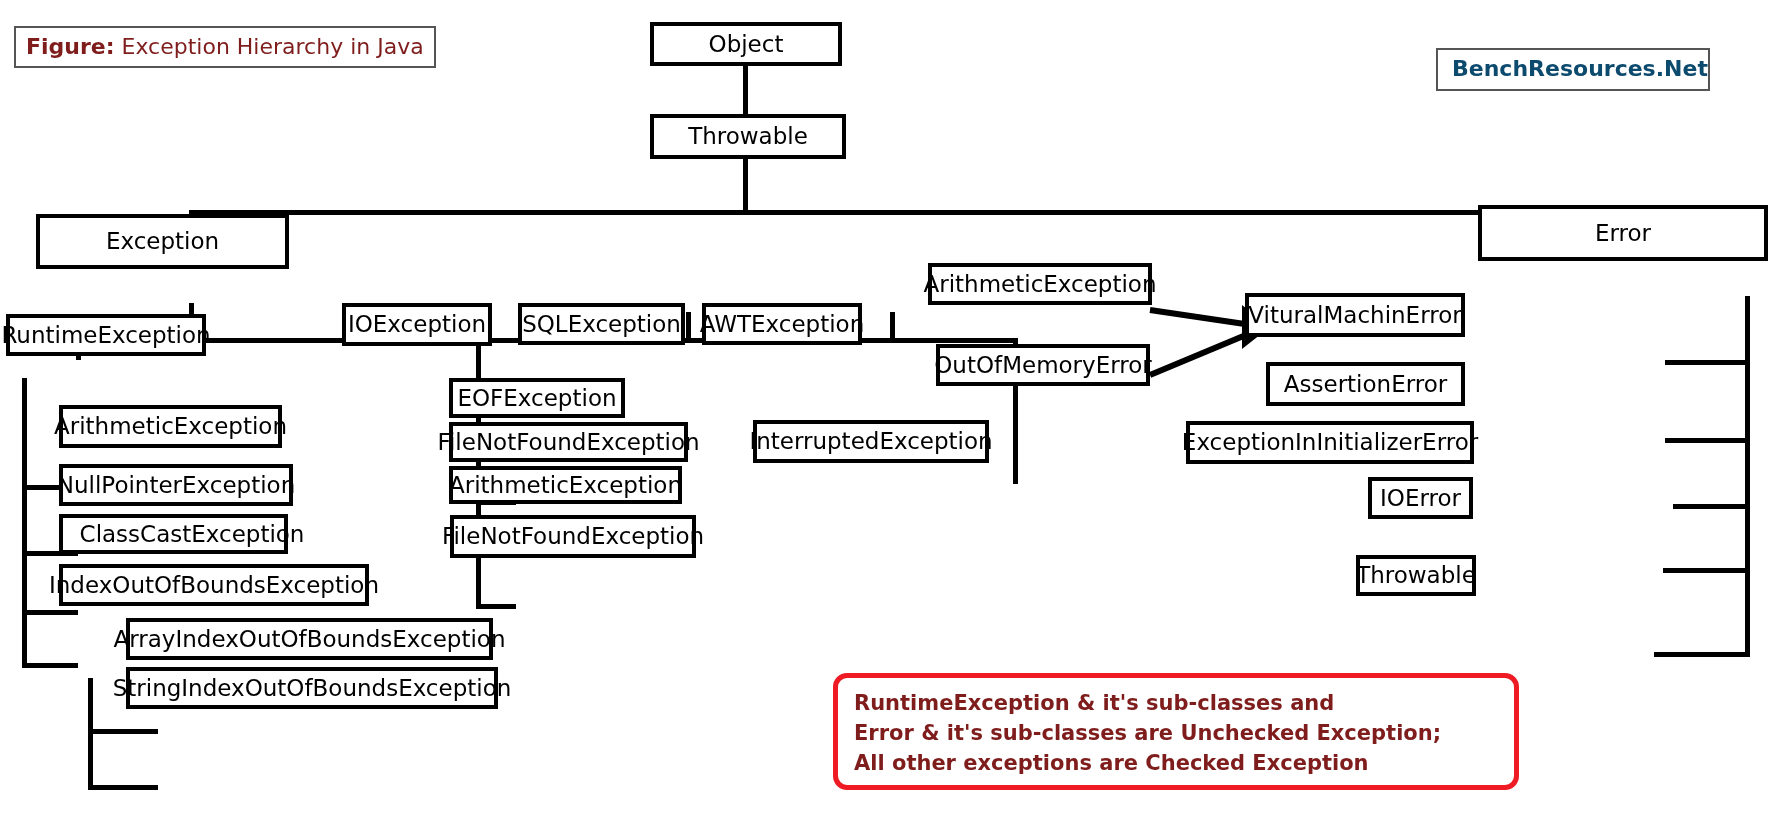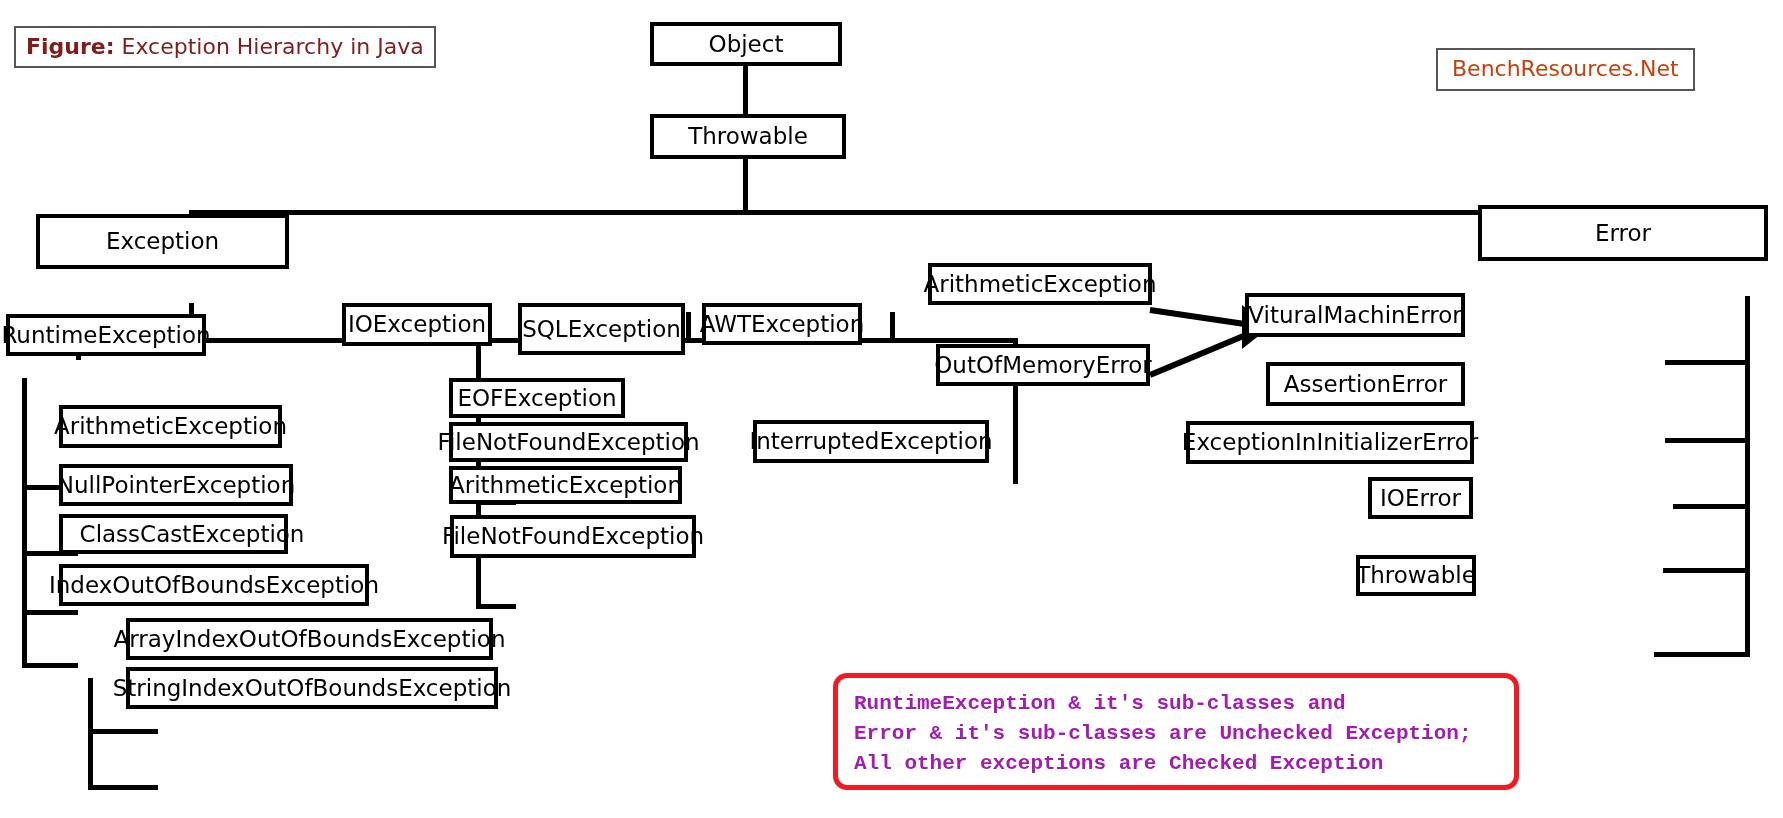--- a/index.html
+++ b/index.html
@@ -59,25 +59,26 @@
   #figure-title .lead {
     font-weight: bold;
   }
   #watermark {
     position: absolute;
     left: 1436px;
     top: 48px;
     box-sizing: border-box;
     border: 2px solid #555555;
     background: #ffffff;
-    padding: 6px 14px 8px 14px;
+    padding: 6px 0 8px 14px;
     font-size: 22px;
-    color: #c2410c;
+    color: #0c4a6e;
     white-space: nowrap;
     z-index: 8;
+    font-weight: bold;
   }
 
   
   #note {
     position: absolute;
     left: 833px;
     top: 673px;
     width: 686px;
     height: 117px;
     box-sizing: border-box;
@@ -85,23 +86,22 @@
     border-radius: 14px;
     background: #ffffff;
     padding: 11px 0 0 16px;
     z-index: 9;
   }
   #note .nline {
     display: block;
     font-weight: bold;
     font-size: 21px;
     line-height: 1.42;
-    color: #a21caf;
-    white-space: nowrap;
-    font-family: Liberation Mono, monospace;
+    color: #7f1d1d;
+    white-space: nowrap;
   }
 
   
   #vm-arrows {
     position: absolute;
     left: 1145px;
     top: 265px;
     width: 260px;
     height: 125px;
     z-index: 3;
@@ -182,21 +182,21 @@
   </div>
 
   <div class="node" style="left:6px; top:314px; width:200px; height:42px;">
     <span>RuntimeException</span>
   </div>
 
   <div class="node" style="left:342px; top:303px; width:150px; height:43px;">
     <span>IOException</span>
   </div>
 
-  <div class="node" style="left:518px; top:303px; width:167px; height:52px;">
+  <div class="node" style="left:518px; top:303px; width:167px; height:42px;">
     <span>SQLException</span>
   </div>
 
   <div class="node" style="left:702px; top:303px; width:160px; height:42px;">
     <span>AWTException</span>
   </div>
 
   <div class="node" style="left:753px; top:420px; width:236px; height:43px;">
     <span>InterruptedException</span>
   </div>

